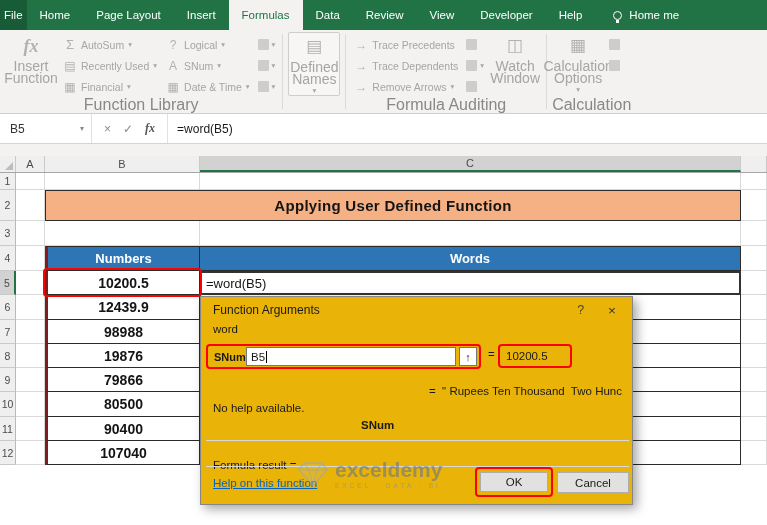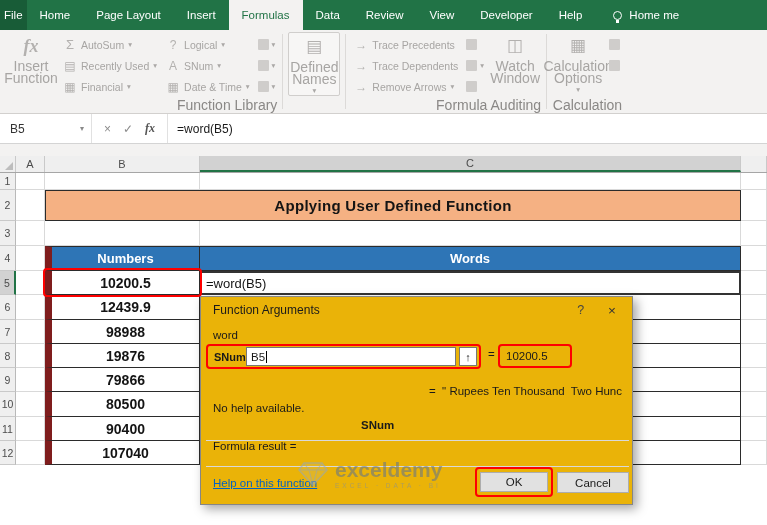--- a/index.html
+++ b/index.html
@@ -11,21 +11,21 @@
   .tab.file{background:#185c37;padding:0 4px}
   .tab.active{background:#f3f2f1;color:#217346}
   .tellme{display:flex;align-items:center;gap:7px;padding:0 12px;margin-left:6px}
   .bulb{width:9px;height:9px;border:1.3px solid #fff;border-radius:50%;position:relative;flex:none}
   .bulb::after{content:"";position:absolute;left:2px;top:8px;width:3px;height:3px;background:#fff}
 
   
   .ribbon{position:absolute;top:30px;left:0;right:0;height:84px;background:#f3f2f1;border-bottom:1px solid #d2d0ce;display:flex;z-index:2}
   .rgroup{display:flex;flex-direction:column;padding:2px 5px 0}
   .rcontent{flex:1;display:flex;align-items:flex-start;gap:3px}
-  .glabel{height:15px;font-size:14px;color:#8a8886;text-align:right;line-height:14px}
+  .glabel{height:15px;font-size:16px;color:#8a8886;text-align:center;line-height:14px}
   .vdiv{width:1px;background:#dcdad8;margin:4px 0}
   .bigbtn{display:flex;flex-direction:column;align-items:center;width:52px;padding:3px 1px 0;gap:1px}
   .bigbtn.framed{border:1px solid #d0cecc;background:#f7f6f5;border-radius:2px}
   .bic{font-size:17px;color:#b3b1af;line-height:22px;height:24px}
   .bic.fxi{font-family:"Liberation Serif",serif;font-style:italic;font-weight:bold;font-size:18px}
   .blbl{font-size:14px;line-height:12px;text-align:center;color:#a7a5a3;white-space:pre-line}
   .smallcol{display:flex;flex-direction:column;gap:2px;padding-top:3px}
   .smallbtn{display:flex;align-items:center;gap:4px;font-size:10.5px;color:#a7a5a3;height:19px;padding:0 3px;white-space:nowrap}
   .ric{font-size:12px;color:#b3b1af;width:14px;text-align:center;flex:none}
   .ric.sigma{font-size:13px}
@@ -49,50 +49,50 @@
   .corner::after{content:"";position:absolute;right:2px;bottom:2px;border-left:8px solid transparent;border-bottom:8px solid #bdbdbd}
   .ch{display:flex;align-items:center;justify-content:center;border-right:1px solid #c9c9c9}
   .ch.sel{background:#d2d2d2;border-bottom:2px solid #217346}
   .w-a{width:29px;flex:none}.w-b{width:155px;flex:none}.w-c{width:541px;flex:none}.w-rest{flex:1}
   .r{display:flex}
   .rh{width:16px;flex:none;background:#efefef;border-right:1px solid #b9b9b9;border-bottom:1px solid #c9c9c9;font-size:10.5px;color:#4c4c4c;display:flex;align-items:center;justify-content:center}
   .rh.sel{background:#d2d2d2;border-right:2px solid #217346}
   .c{border-right:1px solid #d9d9d9;border-bottom:1px solid #d9d9d9}
   .title-cell{width:696px;flex:none;background:#F5B183;border:1px solid #2b2b2b;display:flex;align-items:center;justify-content:center;font-weight:bold;font-size:15px;color:#151515;letter-spacing:.3px}
   .tc{border-right:1px solid #2b2b2b;border-bottom:1px solid #2b2b2b}
-  .tc.first{border-left:7px solid #7f1d1d}
+  .tc.first{border-left:3px solid #7f1d1d}
   .tc.toprow{border-top:1px solid #2b2b2b}
   .hdrcell{background:#2E75B6;color:#fff;font-weight:bold;font-size:13px;display:flex;align-items:center;justify-content:center}
   .numcell{display:flex;align-items:center;justify-content:center;font-weight:bold;font-size:14px;color:#141414;background:#fff}
   .formulacell{display:flex;align-items:center;padding-left:4px;font-size:13px;color:#141414;border:2px solid #333;background:#fff}
   .filler{flex:1;background:#fff}
 
   
   .annot{border:2px solid #FF0000;border-radius:4px}
   .b5-annot{position:absolute;left:43px;top:268px;width:159px;height:29px;z-index:6}
 
   
   .dialog{position:absolute;left:200px;top:296px;width:433px;height:209px;background:#eab308;border:1px solid #868686;box-shadow:4px 4px 10px rgba(0,0,0,.35);z-index:10;font-size:11.5px;color:#1a1a1a}
   .d-titlebar{position:absolute;left:0;top:0;right:0;height:26px;display:flex;align-items:center;padding:0 12px;font-size:12px}
   .d-help{margin-left:auto;color:#444;font-size:12.5px;padding:0 6px}
   .d-close{margin-left:14px;color:#333;font-size:13.5px;padding:0 4px}
-  .d-word{position:absolute;left:12px;top:32px}
+  .d-word{position:absolute;left:12px;top:26px}
   .snum-annot{position:absolute;left:5px;top:47px;width:275px;height:25px;display:flex;align-items:center;padding:0 2px}
   .d-arg-label{width:36px;font-weight:bold;font-size:11px;padding-left:4px;flex:none}
   .d-input{flex:1;height:19px;border:1px solid #767676;background:#fff;display:flex;align-items:center;padding-left:4px;font-size:11.5px}
   .caret{display:inline-block;width:1px;height:12px;background:#000;margin-left:1px}
   .d-range-btn{width:18px;height:19px;border:1px solid #767676;background:#fff;margin-left:3px;display:flex;align-items:center;justify-content:center;font-weight:bold;font-size:11px;flex:none}
   .d-eq{position:absolute;left:287px;top:51px}
   .result-annot{position:absolute;left:297px;top:47px;width:74px;height:24px;display:flex;align-items:center;padding-left:6px;font-size:11.5px}
   .d-preview{position:absolute;left:228px;top:88px;width:203px;white-space:pre;overflow:hidden}
   .d-nohelp{position:absolute;left:12px;top:105px}
   .d-argname{position:absolute;left:160px;top:122px;font-weight:bold}
   .d-sep{position:absolute;left:5px;width:423px;border-top:1px solid #d9d9d9}
   .s1{top:143px}.s2{top:169px}
-  .d-resultrow{position:absolute;left:12px;top:143px;display:flex}
+  .d-resultrow{position:absolute;left:12px;top:162px;display:flex}
   .d-rvalue{margin-left:12px;white-space:pre}
   .d-link{position:absolute;left:12px;top:180px;color:#0563C1;text-decoration:underline;cursor:pointer}
   .ok-annot{position:absolute;left:274px;top:170px;width:78px;height:30px;display:flex;align-items:center;justify-content:center}
   .d-btn{width:68px;height:20px;background:#e1e1e1;border:1px solid #adadad;font-size:11.5px;color:#1a1a1a}
   .d-btn.cancel{position:absolute;left:356px;top:175px;width:72px;height:21px}
 
   
   .watermark{position:absolute;left:298px;top:459px;display:flex;align-items:center;gap:7px;opacity:.55;z-index:20;pointer-events:none}
   .wm-text{display:flex;flex-direction:column}
   .wm-brand{font-size:21px;font-weight:600;color:#5f7390;line-height:22px}

